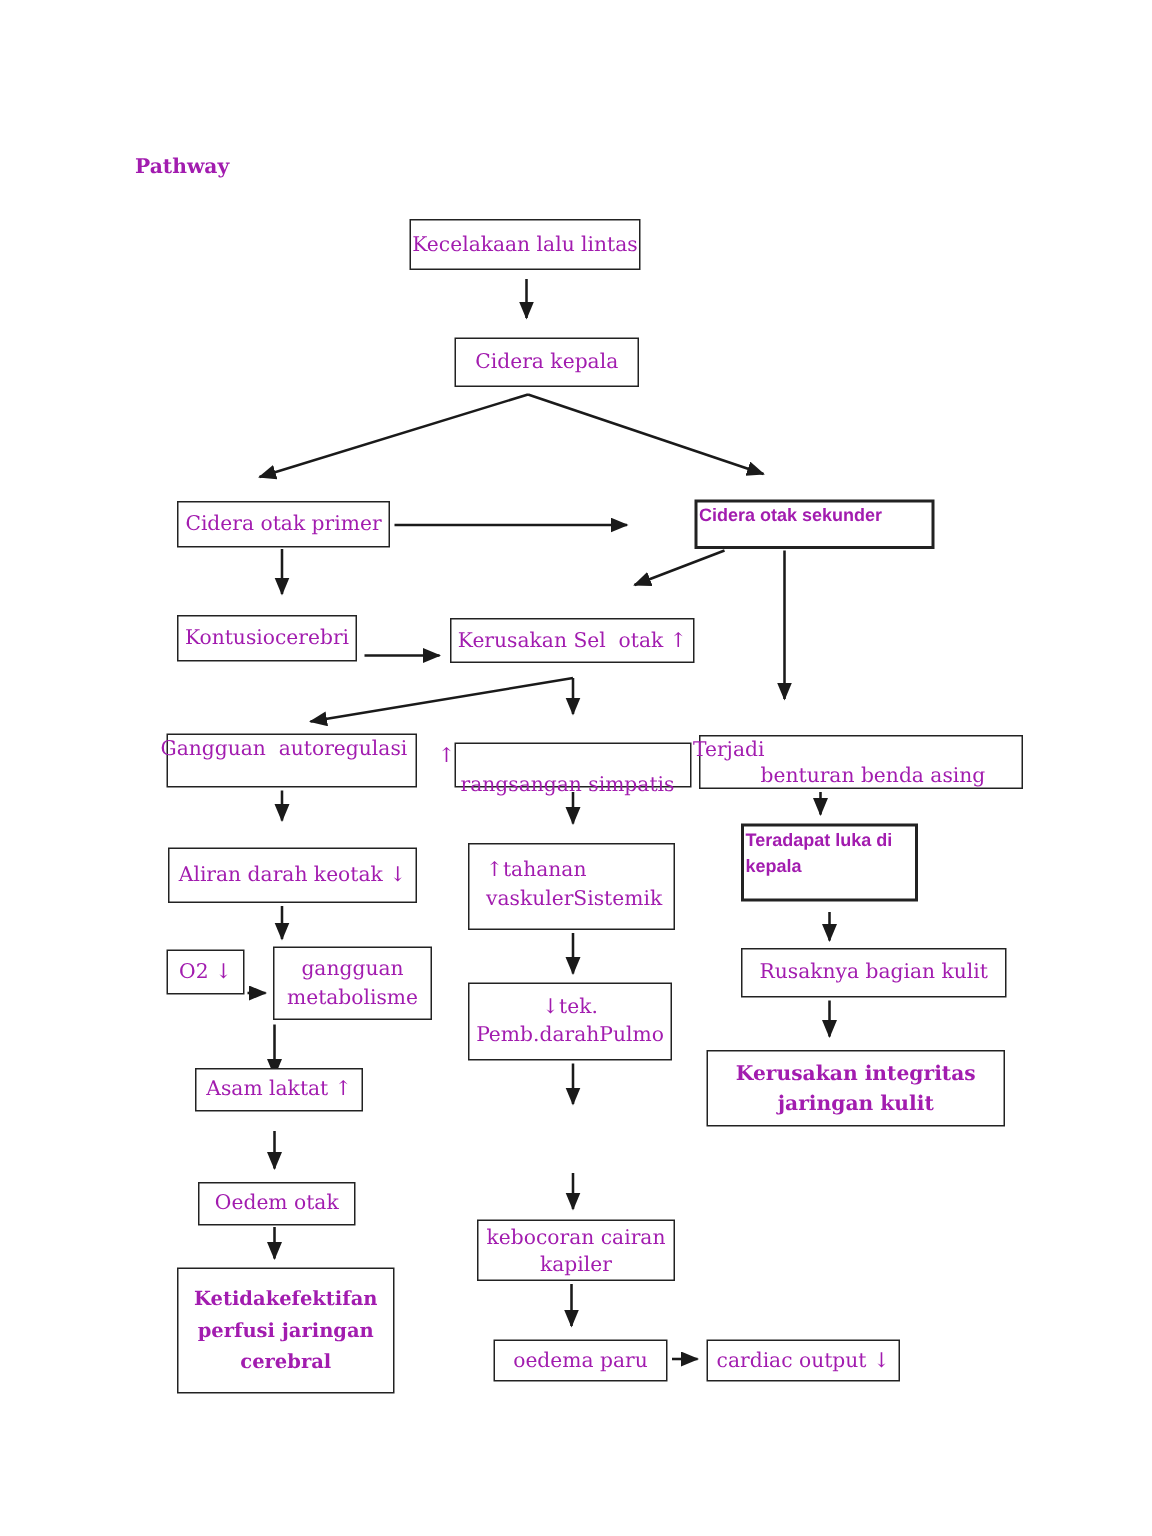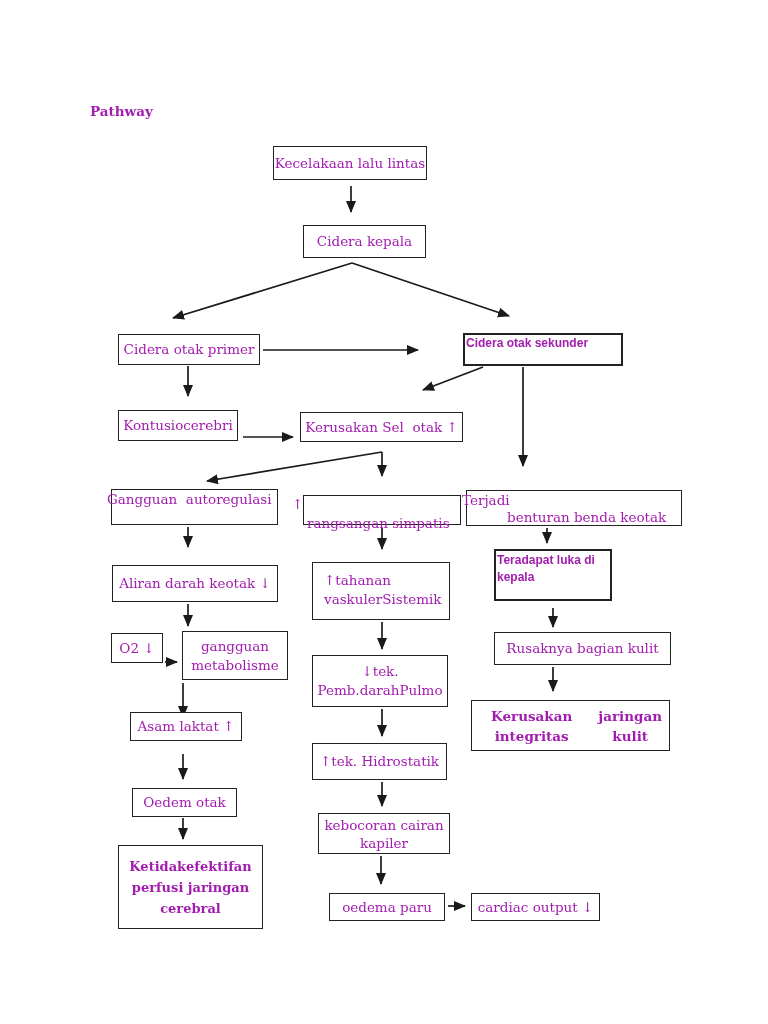--- a/index.html
+++ b/index.html
@@ -75,21 +75,21 @@
     <span class="ln" style="margin-left:-5px;">Gangguan&nbsp; autoregulasi</span>
   </div>
 
   <div class="node" style="left:303px;top:495px;width:158px;height:30px;overflow:visible;">
     <span style="position:absolute;left:-12px;top:0px;">↑</span>
     <span style="position:absolute;left:3px;bottom:-7px;white-space:nowrap;">rangsangan simpatis</span>
   </div>
 
   <div class="node block" style="left:466px;top:490px;width:216px;height:36px;line-height:17px;padding-top:1px;">
     <span class="ln" style="margin-left:-5px;">Terjadi</span>
-    <span class="ln" style="padding-left:40px;">benturan benda keotak</span>
+    <span class="ln" style="padding-left:40px;">benturan benda asing</span>
   </div>
 
   <div class="node" style="left:112px;top:565px;width:166px;height:37px;">Aliran darah keotak ↓</div>
 
   <div class="node" style="left:111px;top:633px;width:52px;height:30px;">O2 ↓</div>
 
   <div class="node" style="left:182px;top:631px;width:106px;height:49px;flex-direction:column;line-height:19px;">
     <span class="ln">gangguan</span>
     <span class="ln">metabolisme</span>
   </div>
@@ -108,23 +108,22 @@
 
   <div class="node" style="left:312px;top:655px;width:136px;height:52px;flex-direction:column;line-height:19px;">
     <span class="ln">↓tek.</span>
     <span class="ln">Pemb.darahPulmo</span>
   </div>
 
   <div class="node" style="left:494px;top:632px;width:177px;height:33px;">Rusaknya bagian kulit</div>
 
   <div class="node" style="left:132px;top:788px;width:105px;height:29px;">Oedem otak</div>
 
-  <div class="node" style="left:312px;top:743px;width:135px;height:37px;">↑tek. Hidrostatik</div>
 
-  <div class="node bold" style="left:471px;top:700px;width:199px;height:51px;flex-direction:row;line-height:20px;">
+  <div class="node bold" style="left:471px;top:700px;width:199px;height:51px;flex-direction:column;line-height:20px;">
     <span class="ln">Kerusakan integritas</span>
     <span class="ln">jaringan kulit</span>
   </div>
 
   <div class="node bold" style="left:118px;top:845px;width:145px;height:84px;flex-direction:column;line-height:21px;font-size:13px;">
     <span class="ln">Ketidakefektifan</span>
     <span class="ln">perfusi jaringan</span>
     <span class="ln">cerebral</span>
   </div>
 

